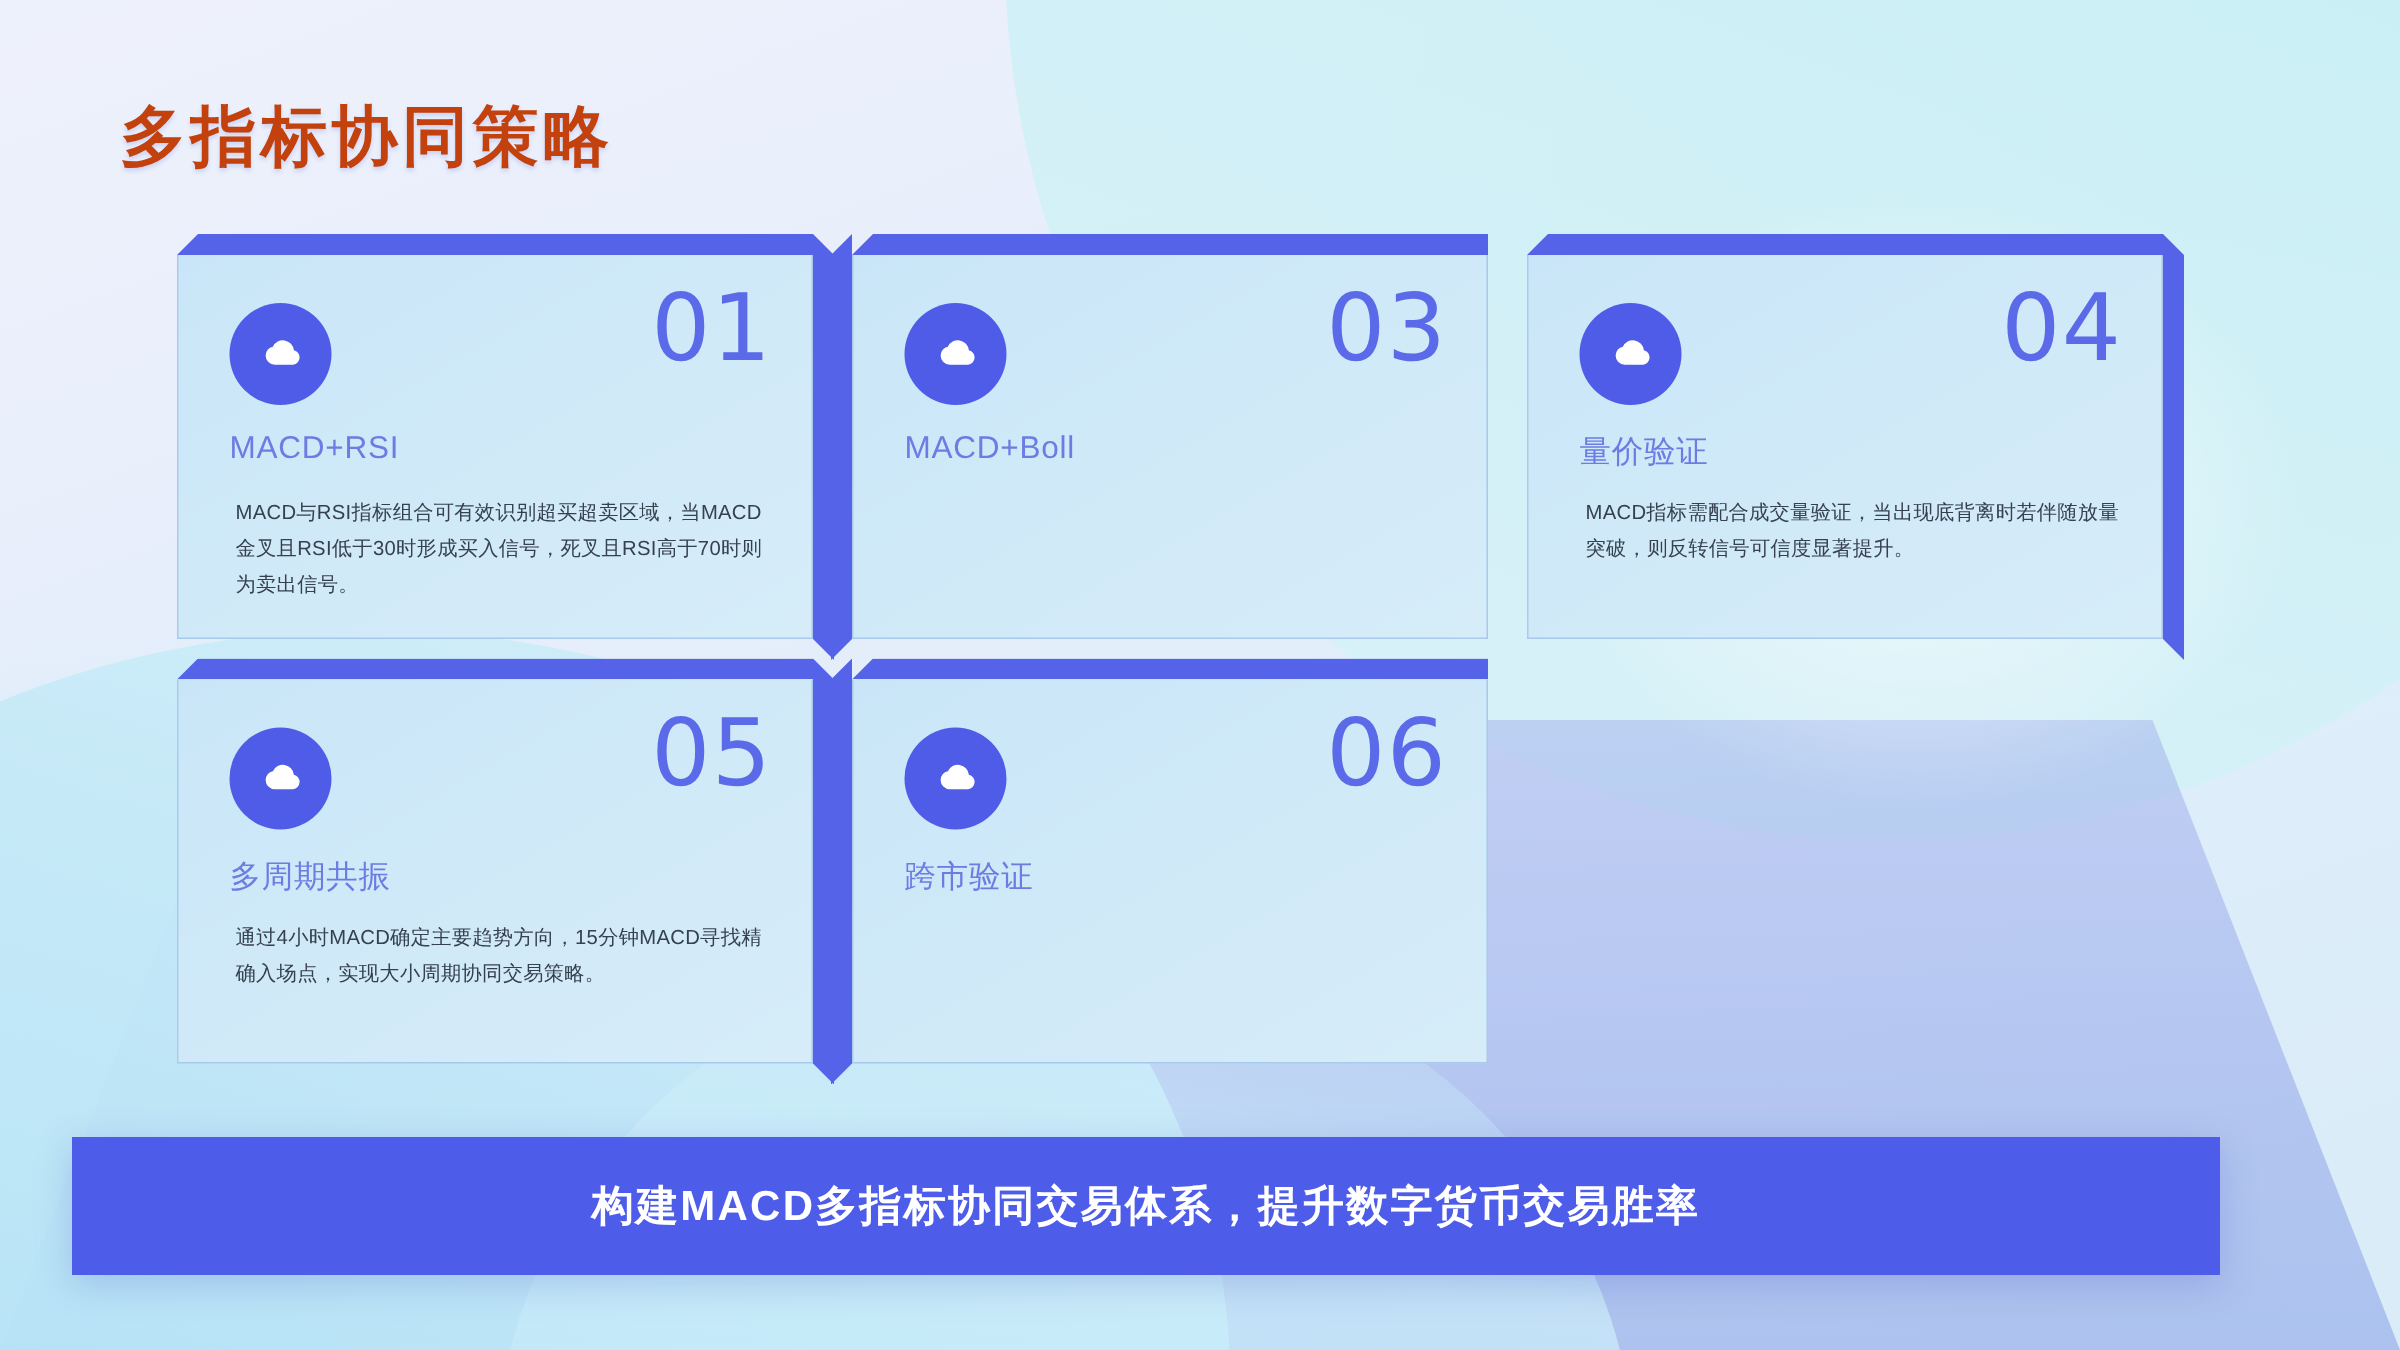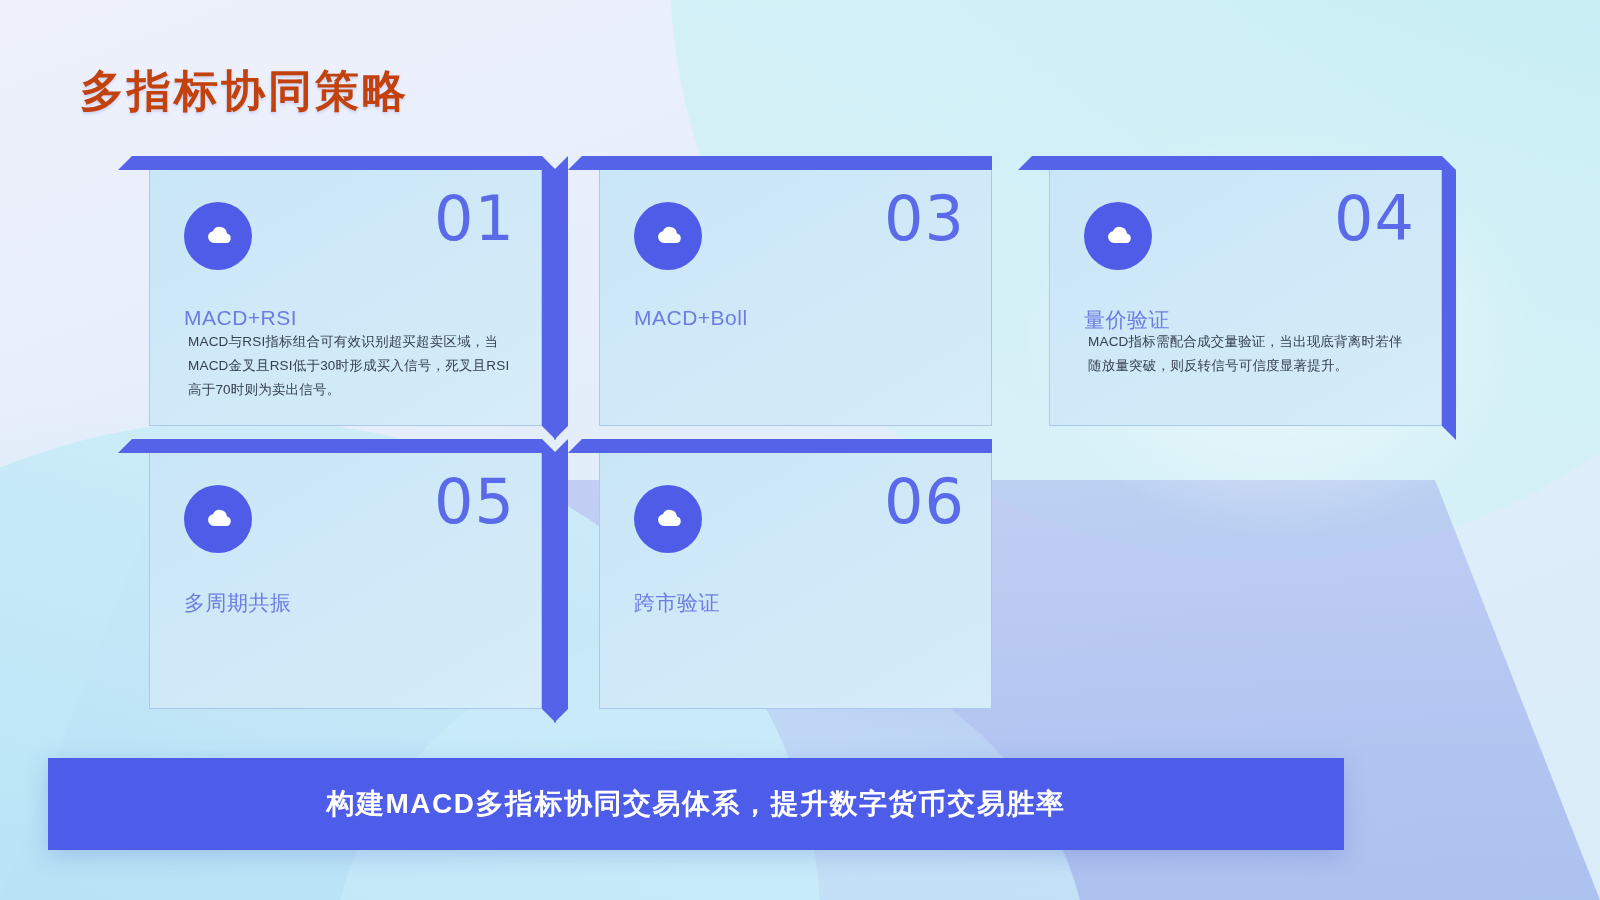--- a/index.html
+++ b/index.html
@@ -84,56 +84,55 @@
   .card.side-left .side {
     right:auto; left:-14px;
     clip-path:polygon(0 14px, 100% 0, 100% calc(100% - 14px), 0 100%);
   }
   .card .body {
     position:absolute; left:0; top:14px; right:0; bottom:0;
     background:linear-gradient(150deg,#c9e6f8 0%, #cfe9f8 45%, #d6ecf9 100%);
     border:1px solid rgba(140,175,225,.55);
     border-top:none;
     padding:20px 30px 0 34px;
-    margin-left:31px;
   }
 
   .icon-circle {
     position:absolute; left:34px; top:32px;
     width:68px; height:68px; border-radius:50%;
     background:#4f5ce8;
     display:flex; align-items:center; justify-content:center;
   }
   .icon-circle svg { width:34px; height:34px; display:block; }
 
   .card-num {
     position:absolute; right:26px; top:18px;
     font-size:62px; font-weight:400; line-height:1;
     color:#5b6ae8;
     font-family:"DejaVu Sans",sans-serif;
     letter-spacing:1px;
   }
 
   .card-title {
-    position:absolute; left:34px; top:136px;
+    position:absolute; left:34px; top:117px;
     font-size:21px; font-weight:400;
     color:#6d7ce2;
     letter-spacing:.5px;
   }
   .card-desc {
     position:absolute; left:38px; top:160px; right:28px;
     font-size:13.5px; line-height:1.78;
     color:#36414f;
     letter-spacing:.2px;
   }
 
   
   .footer {
     position:absolute; left:48px; top:758px;
-    width:1296px; height:92px;
+    width:1432px; height:92px;
     background:#4d5de9;
     display:flex; align-items:center; justify-content:center;
     box-shadow:0 6px 22px rgba(70,90,200,.25);
   }
   .footer-text {
     color:#ffffff; font-size:28px; font-weight:bold; letter-spacing:1.5px;
   }
 </style>
 </head>
 <body>
@@ -201,20 +200,21 @@
     <div class="bevel"></div>
     <div class="side"></div>
     <div class="body">
       <div class="icon-circle">
         <svg viewBox="0 0 24 24" aria-hidden="true">
           <path fill="#ffffff" d="M18.3 10.2a5.2 5.2 0 0 0-9.9-1.6A4.2 4.2 0 0 0 5 12.7a4.3 4.3 0 0 0 4.3 4.3h8.6a3.45 3.45 0 0 0 .4-6.8z"></path>
         </svg>
       </div>
       <div class="card-num">05</div>
       <div class="card-title">多周期共振</div>
+      <div class="card-desc">通过4小时MACD确定主要趋势方向，15分钟MACD寻找精确入场点，实现大小周期协同交易策略。</div>
     </div>
   </div>
 
   <div class="card side-left">
     <div class="bevel"></div>
     <div class="side"></div>
     <div class="body">
       <div class="icon-circle">
         <svg viewBox="0 0 24 24" aria-hidden="true">
           <path fill="#ffffff" d="M18.3 10.2a5.2 5.2 0 0 0-9.9-1.6A4.2 4.2 0 0 0 5 12.7a4.3 4.3 0 0 0 4.3 4.3h8.6a3.45 3.45 0 0 0 .4-6.8z"></path>

